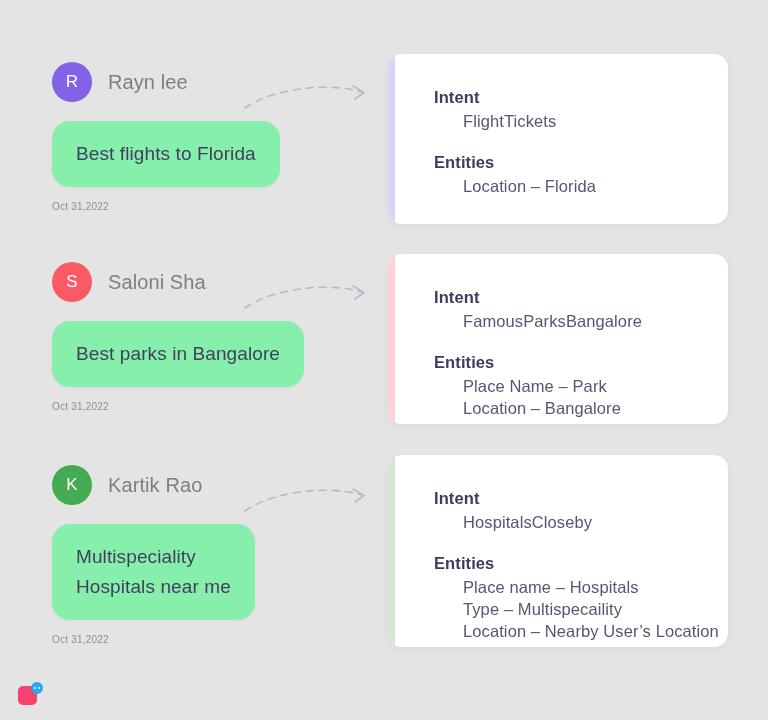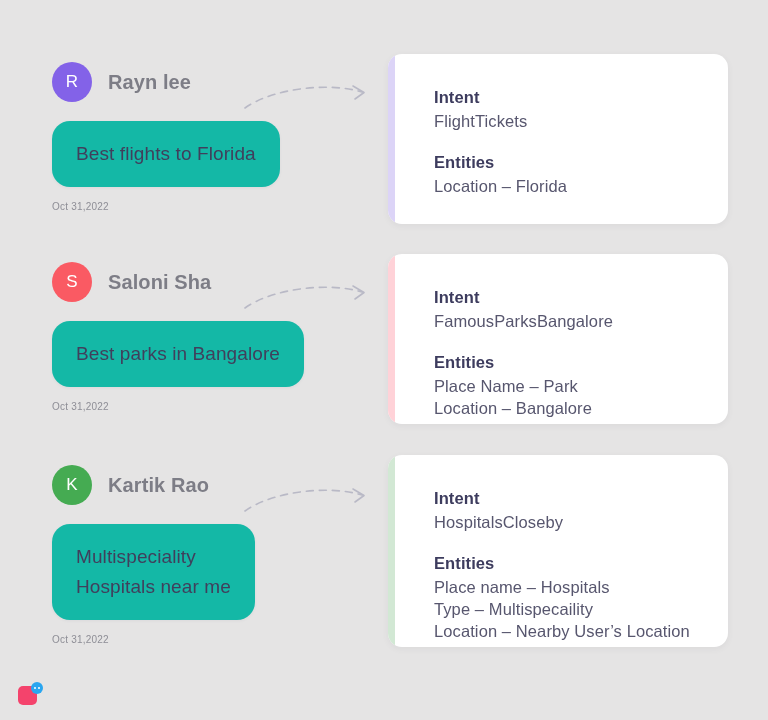--- a/index.html
+++ b/index.html
@@ -59,29 +59,29 @@
     letter-spacing: .3px;
   }
   .avatar.purple { background: #8362e8; }
   .avatar.red    { background: #fa5a63; }
   .avatar.green  { background: #45ab52; }
 
   .user-name {
     margin-left: 16px;
     font-size: 20px;
     color: #7d7d86;
-    font-weight: 700;
+    font-weight: 400;
     letter-spacing: .1px;
     white-space: nowrap;
   }
 
   .bubble {
     display: inline-block;
     margin-top: 19px;
-    background: #14b8a6;
+    background: #86efac;
     border-radius: 18px;
     padding: 18px 24px;
     color: #403f5c;
     font-size: 19px;
     line-height: 30px;
     box-shadow: 0 1px 3px rgba(90, 90, 110, .07);
     letter-spacing: .1px;
   }
 
   .date {
@@ -137,21 +137,21 @@
     letter-spacing: .1px;
   }
   .field-value {
     font-size: 16.5px;
     font-weight: 400;
     color: #57566e;
     letter-spacing: .1px;
     line-height: 22px;
     margin-top: 3px;
   }
-  .field-value div { white-space: nowrap; }
+  .field-value div { white-space: nowrap; margin-left: 29px; }
 
   .field-group + .field-group { margin-top: 21px; }
 
   
   .logo {
     position: absolute;
     left: 18px;
     top: 682px;
     width: 28px;
     height: 26px;

